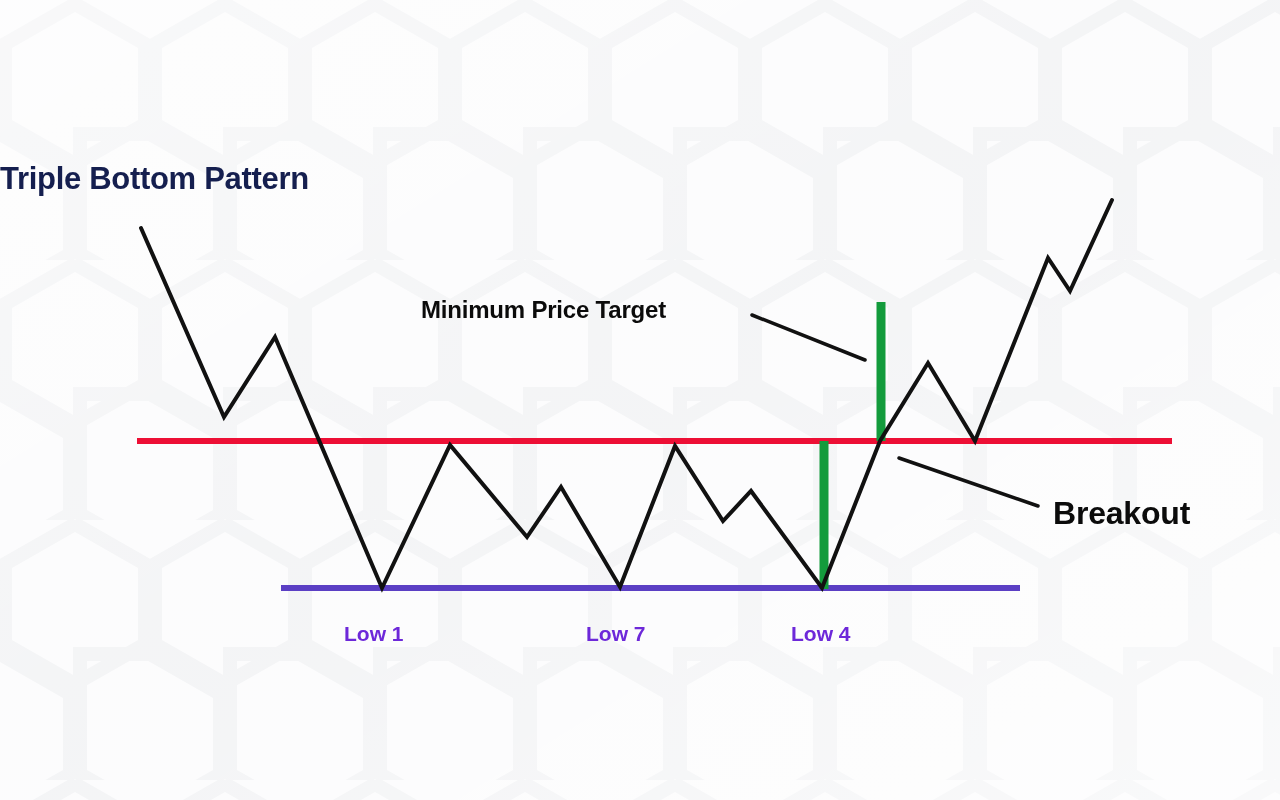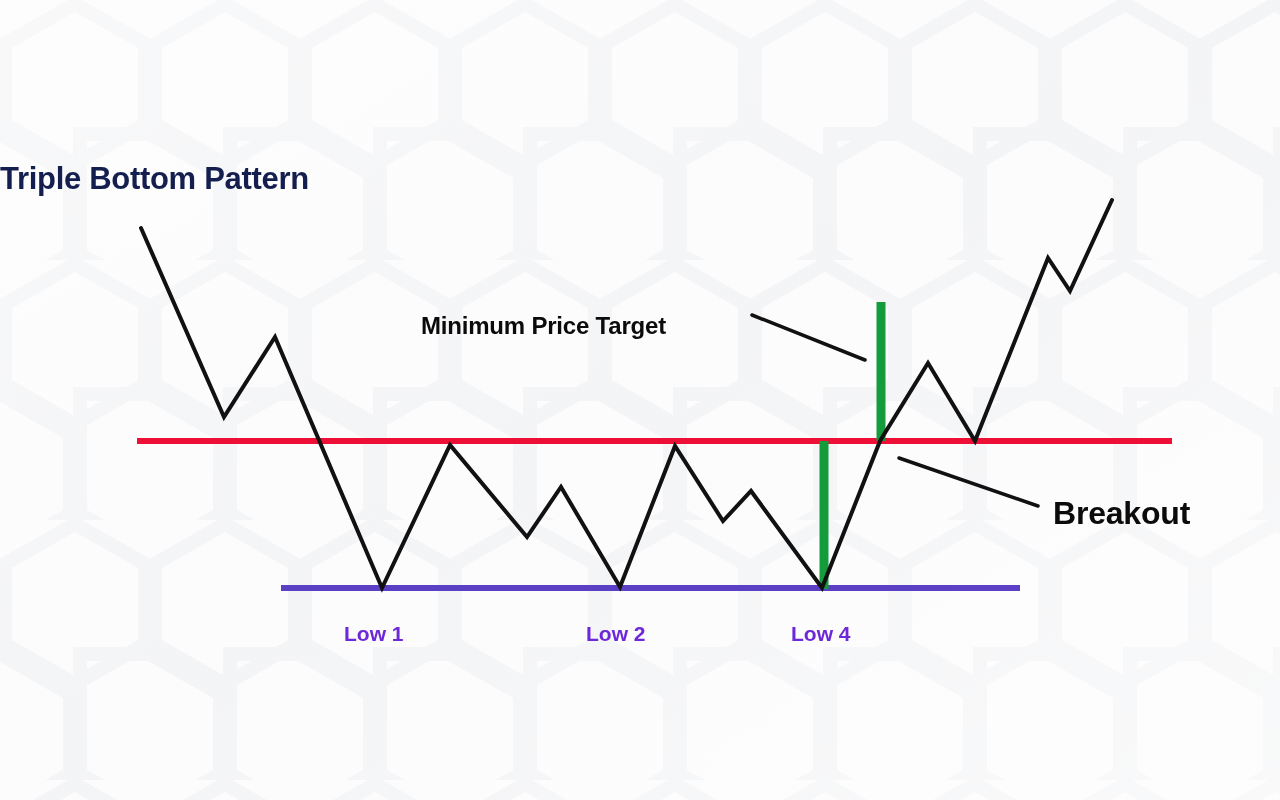--- a/index.html
+++ b/index.html
@@ -63,21 +63,20 @@
     font-weight: 800;
     color: #0b0b0b;
     z-index: 6;
     white-space: nowrap;
   }
   #anno-mpt {
     left: 421px;
     top: 296px;
     font-size: 24px;
     letter-spacing: -0.2px;
-    margin-top: 16px;
   }
   #anno-breakout {
     left: 1053px;
     top: 495px;
     font-size: 32px;
     letter-spacing: -0.2px;
   }
   .low-label {
     position: absolute;
     font-size: 21px;
@@ -173,17 +172,17 @@
       <line x1="752" y1="315" x2="865" y2="360" stroke="#111111" stroke-width="3.5" stroke-linecap="round"></line>
       <line x1="899" y1="458" x2="1038" y2="506" stroke="#111111" stroke-width="3.5" stroke-linecap="round"></line>
     </g>
   </svg>
 
   <div class="anno" id="anno-mpt">Minimum Price Target</div>
 
   <div class="anno" id="anno-breakout">Breakout</div>
 
   <div class="low-label" id="low-1">Low 1</div>
-  <div class="low-label" id="low-2">Low 2</div>
+  <div class="low-label" id="low-2">Low 7</div>
   <div class="low-label" id="low-3">Low 4</div>
 
 
 </div>
 
 </body></html>

